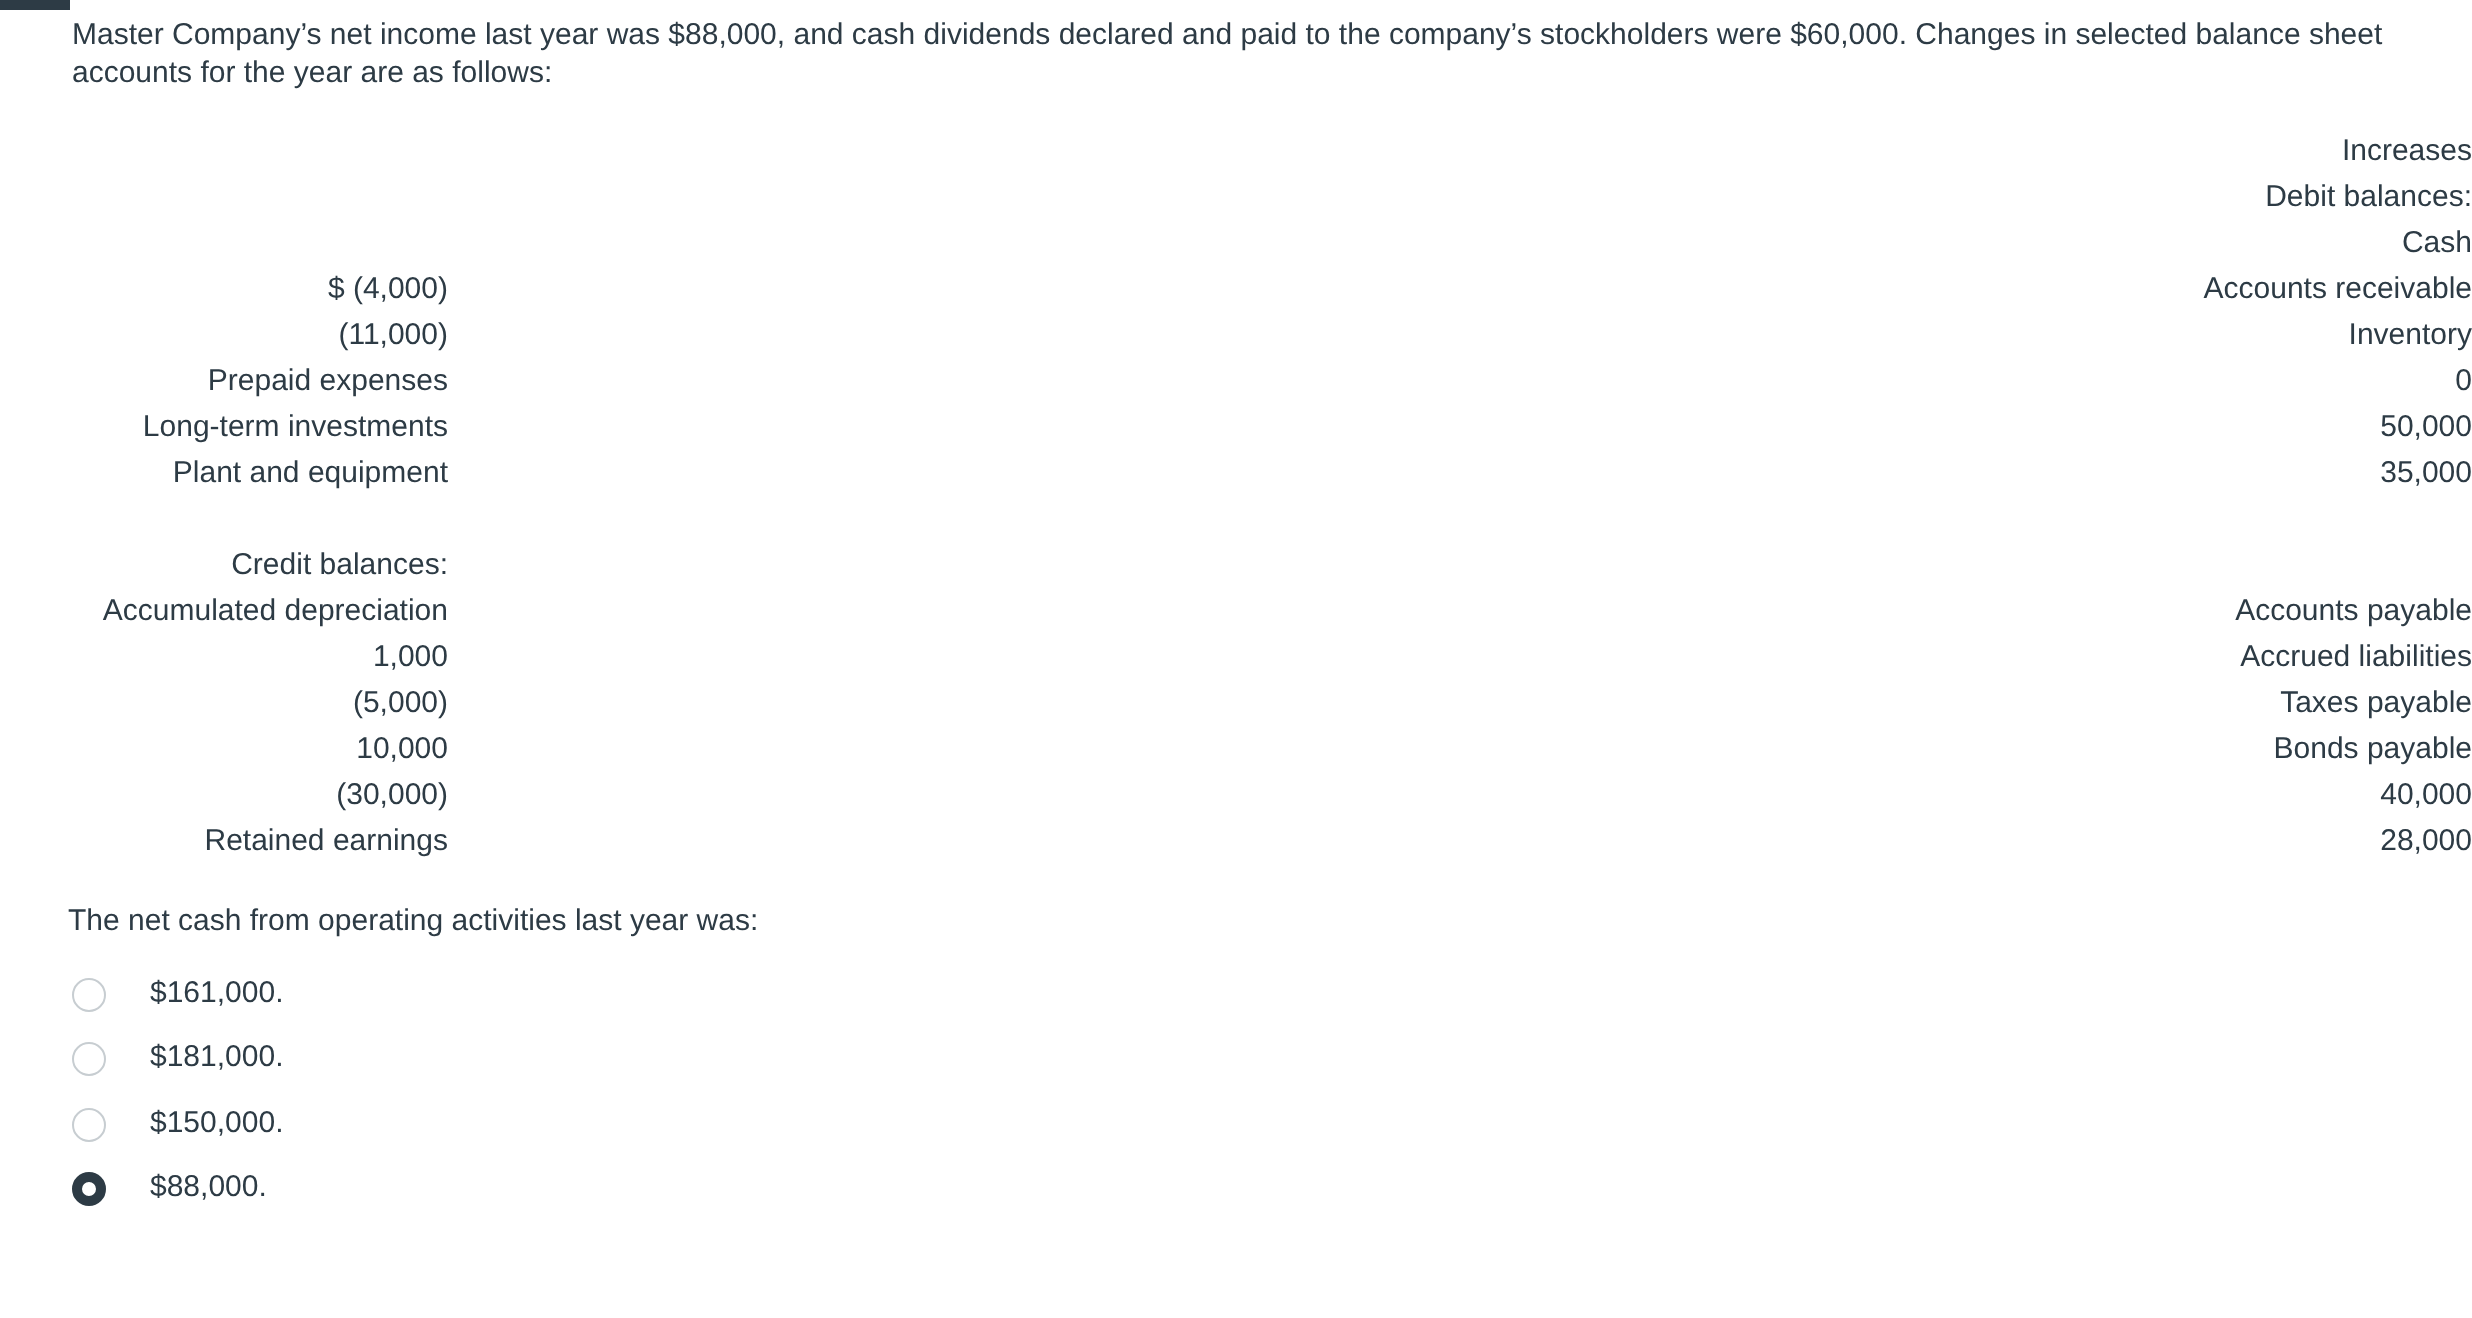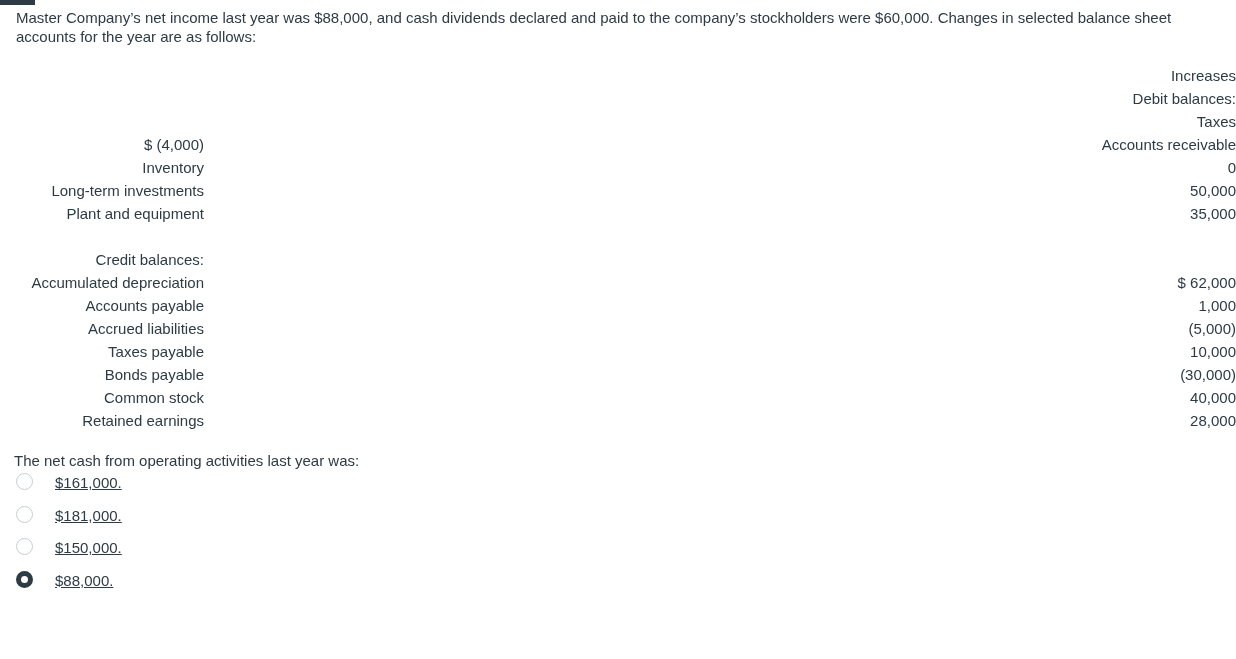--- a/index.html
+++ b/index.html
@@ -17,21 +17,21 @@
   }
   .accent-bar {
     position: absolute;
     top: 0;
     left: 0;
     width: 35px;
     height: 5px;
     background: #2D3B45;
   }
   .content {
-    padding: 8px 0 0 16px;
+    padding: 8px 0 0 36px;
   }
   .prompt {
     margin: 0;
     max-width: 1160px;
     line-height: 19px;
   }
   .qtable {
     margin-top: 18px;
     display: grid;
     grid-template-columns: 188px auto;
@@ -44,24 +44,23 @@
   }
   .stem {
     margin: 19px 0 0 -2px;
     line-height: 19px;
   }
   .options {
     margin-top: 3px;
   }
   .option {
     display: flex;
-    align-items: flex-start;
+    align-items: flex-end;
     height: 32.5px;
     cursor: pointer;
-    text-decoration: underline;
   }
   .radio {
     width: 17px;
     height: 17px;
     border-radius: 50%;
     border: 1.5px solid #C7CDD1;
     background: #ffffff;
     margin-right: 22px;
     flex: 0 0 auto;
   }
@@ -83,47 +82,47 @@
 
   <div class="qtable">
 
     <div class="cell"></div>
     <div class="cell">Increases</div>
     <div class="cell"></div>
 
     <div class="cell">Debit balances:</div>
     <div class="cell"></div>
 
-    <div class="cell">Taxes</div>
+    <div class="cell">Cash</div>
     <div class="cell">$ (4,000)</div>
     <div class="cell">Accounts receivable</div>
+    <div class="cell">(11,000)</div>
     <div class="cell">Inventory</div>
+    <div class="cell">Prepaid expenses</div>
     <div class="cell">0</div>
     <div class="cell">Long-term investments</div>
     <div class="cell">50,000</div>
     <div class="cell">Plant and equipment</div>
     <div class="cell">35,000</div>
 
     <div class="cell"></div>
     <div class="cell"></div>
 
     <div class="cell">Credit balances:</div>
     <div class="cell"></div>
 
     <div class="cell">Accumulated depreciation</div>
-    <div class="cell">$ 62,000</div>
     <div class="cell">Accounts payable</div>
     <div class="cell">1,000</div>
     <div class="cell">Accrued liabilities</div>
     <div class="cell">(5,000)</div>
     <div class="cell">Taxes payable</div>
     <div class="cell">10,000</div>
     <div class="cell">Bonds payable</div>
     <div class="cell">(30,000)</div>
-    <div class="cell">Common stock</div>
     <div class="cell">40,000</div>
     <div class="cell">Retained earnings</div>
     <div class="cell">28,000</div>
   </div>
 
   <p class="stem">The net cash from operating activities last year was:</p>
 
   <div class="options">
     <div class="option">
       <span class="radio"></span>

